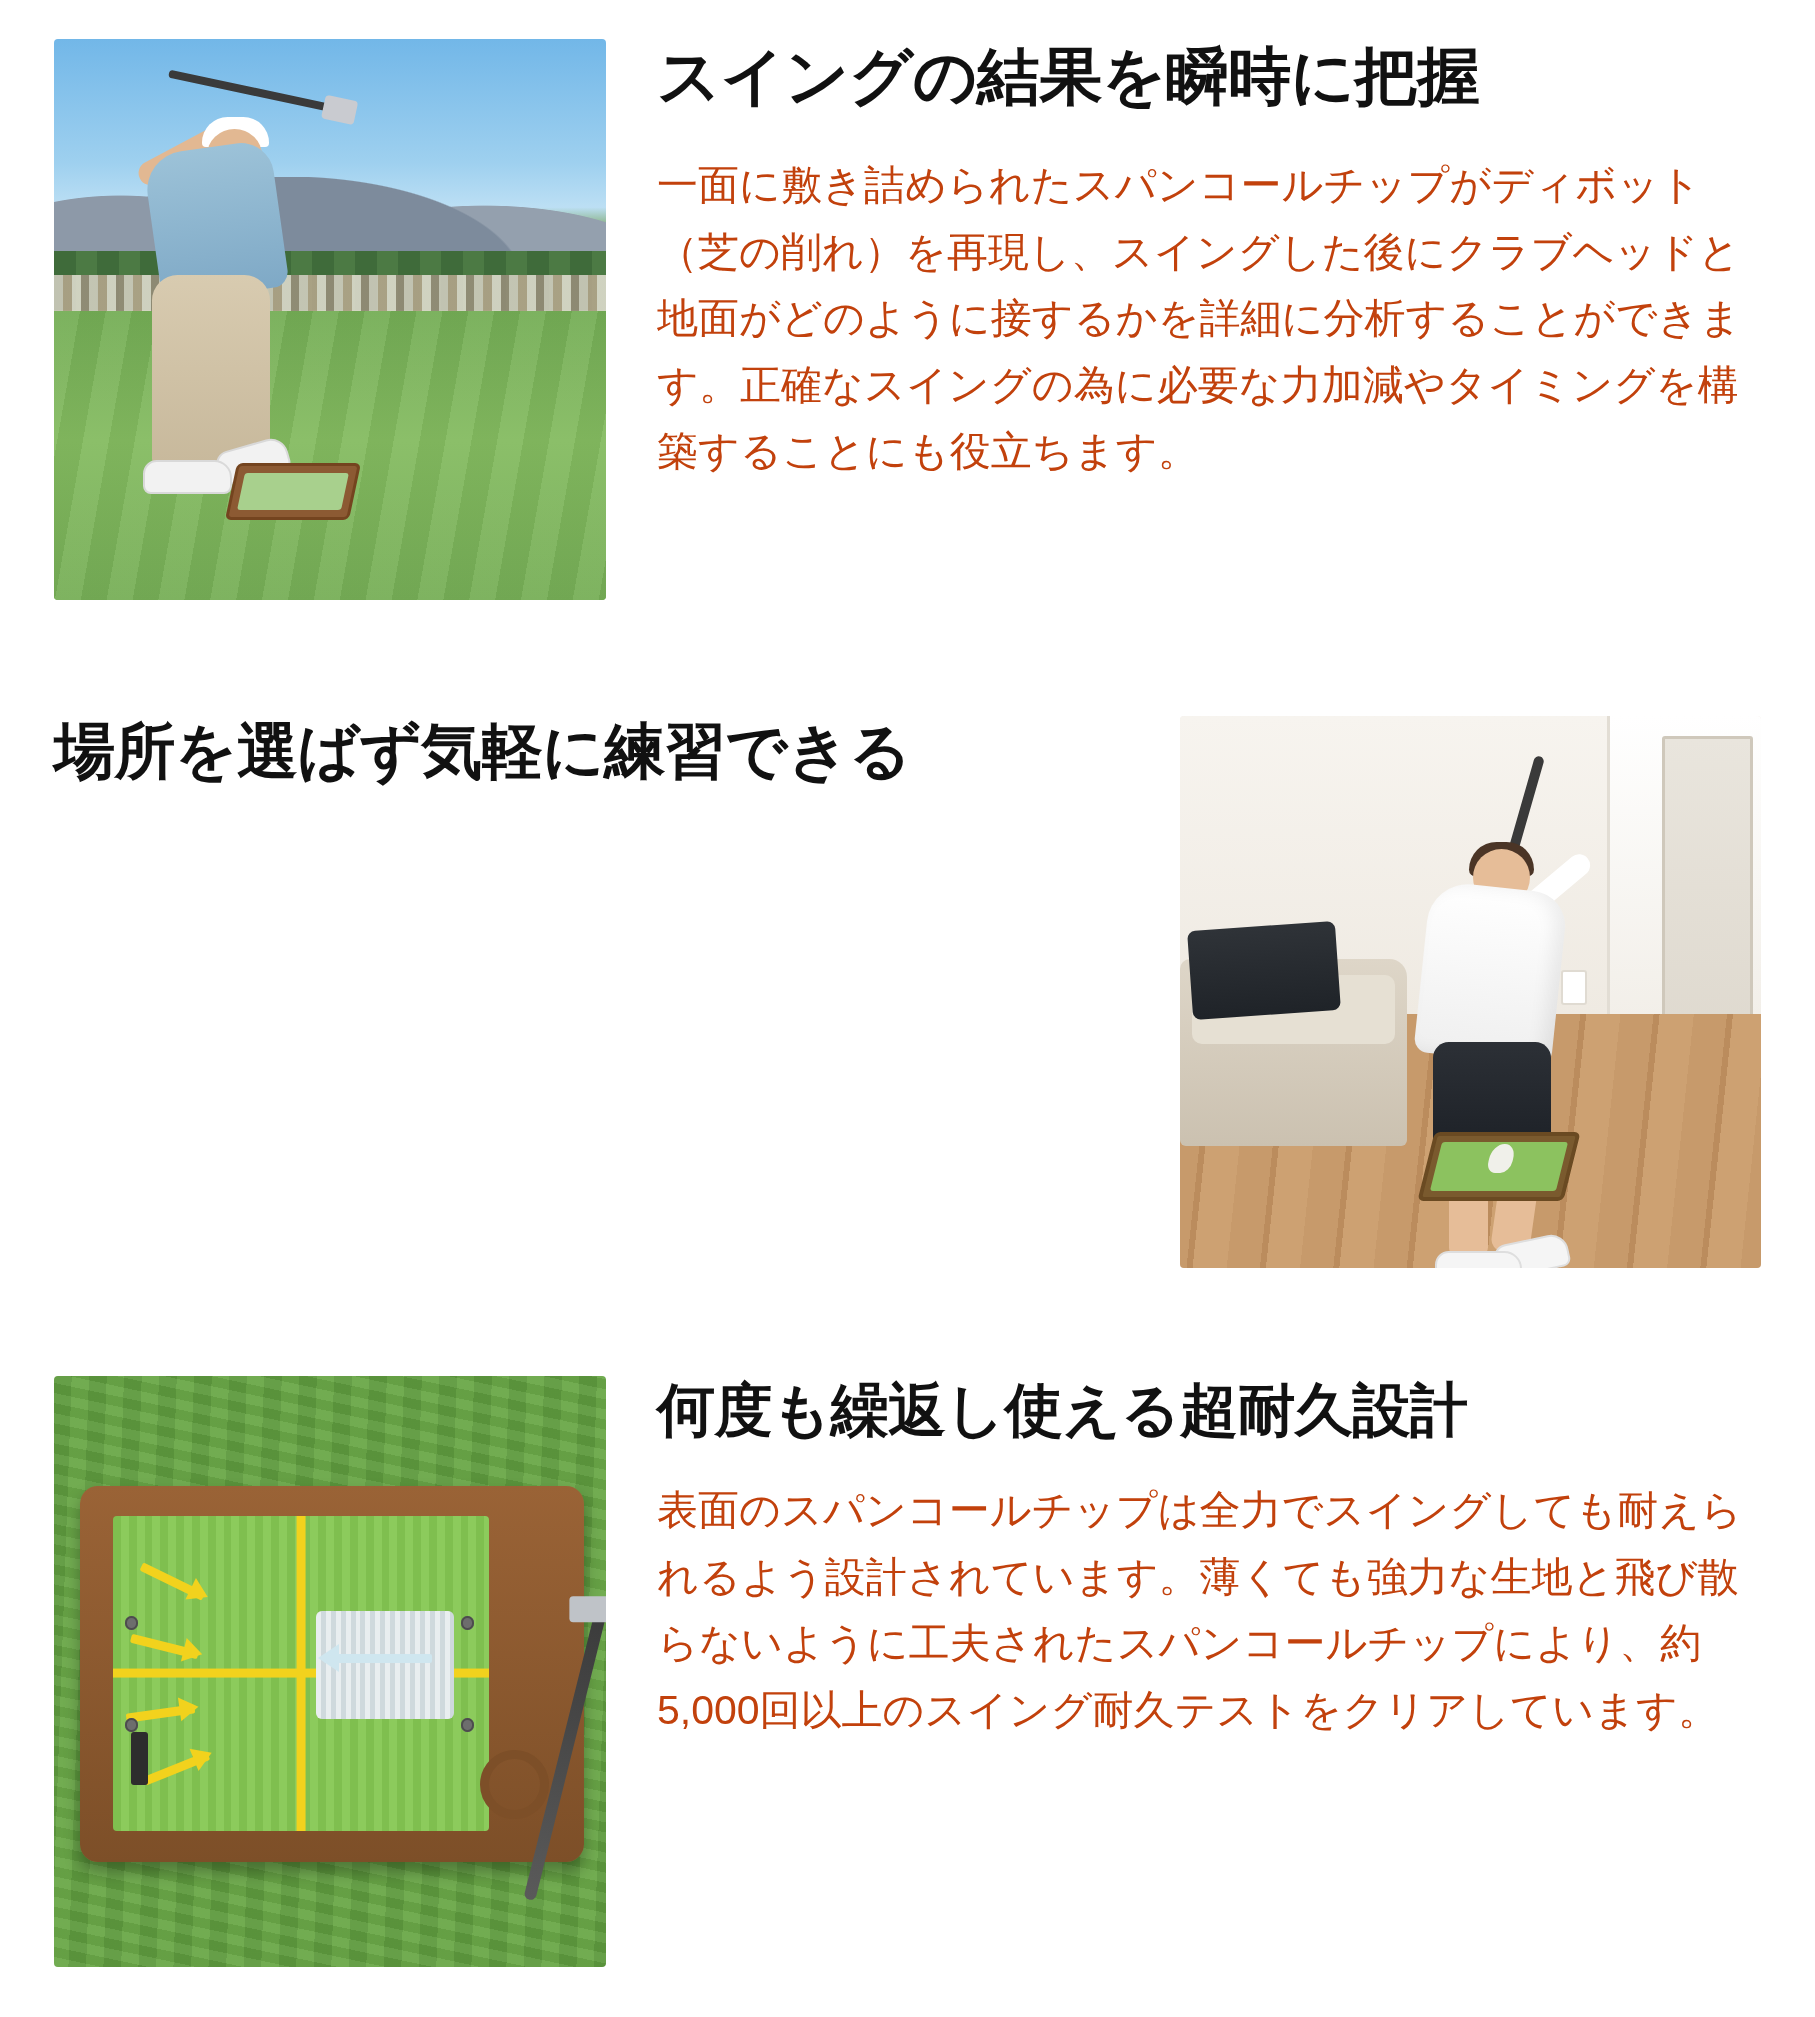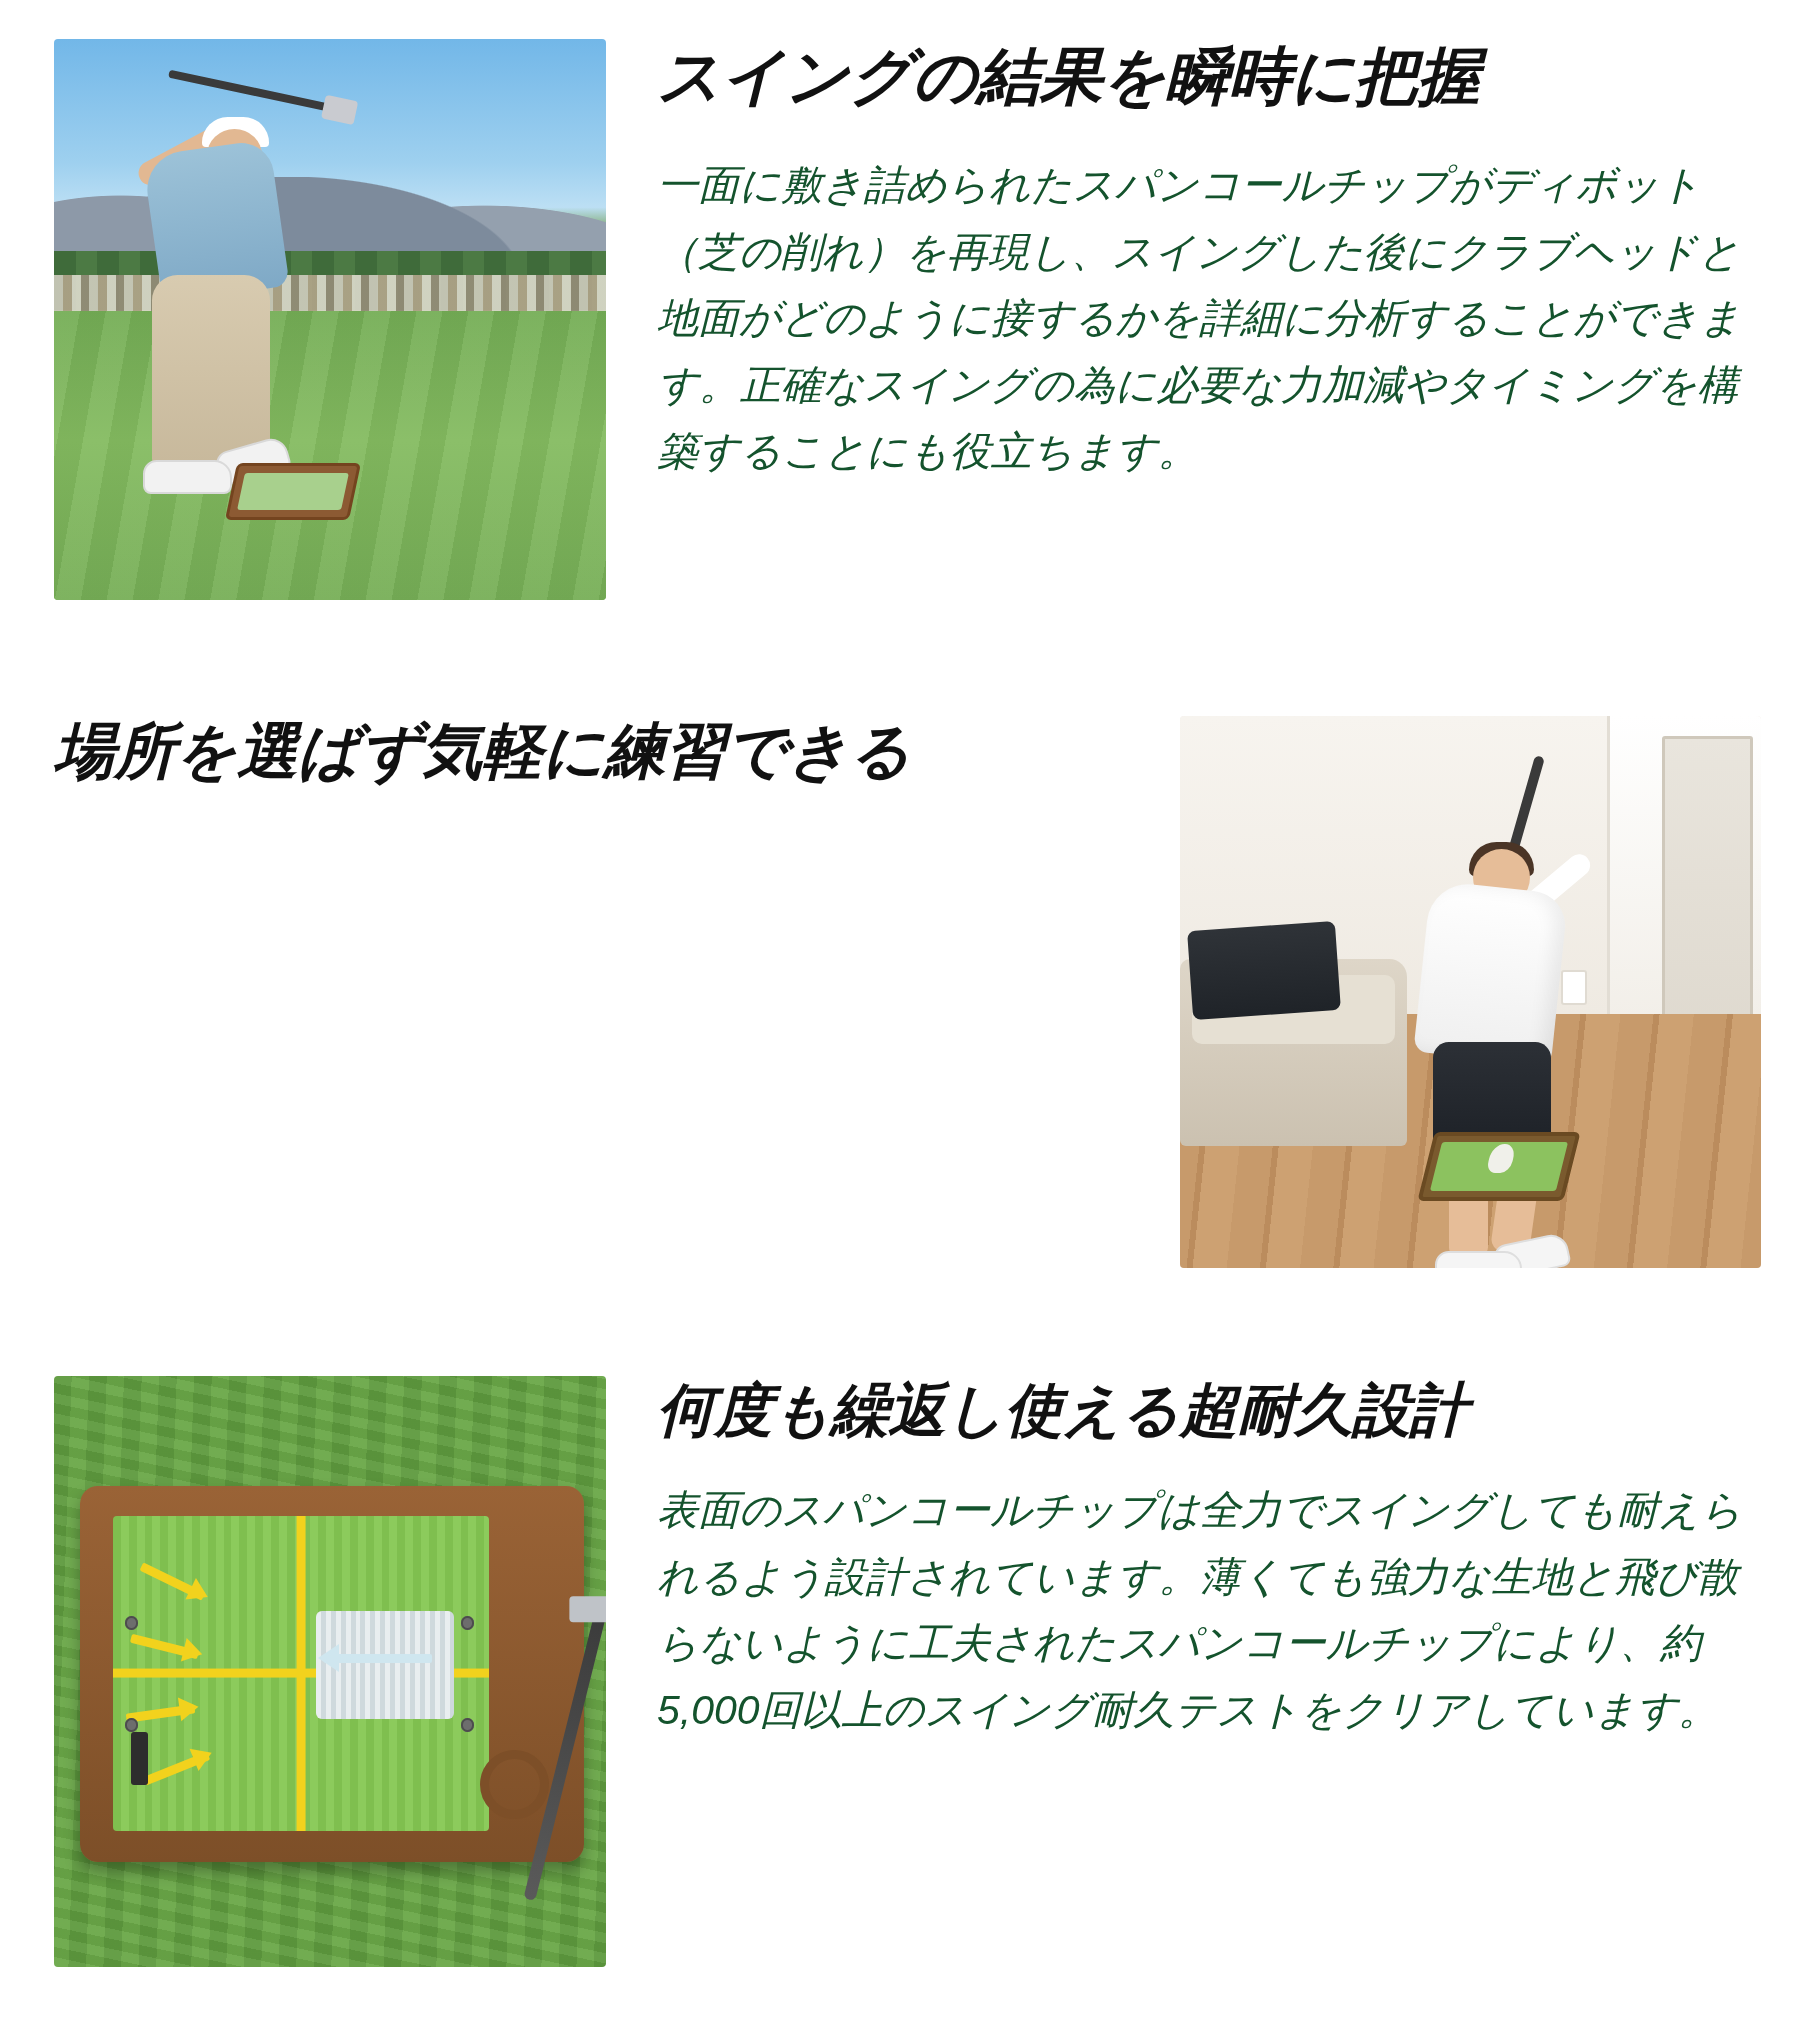--- a/index.html
+++ b/index.html
@@ -32,36 +32,35 @@
 
   .media {
     flex: 0 0 auto;
     border-radius: 3.9px;
     overflow: hidden;
     position: relative;
   }
   .copy {
     flex: 1 1 auto;
     min-width: 0;
-    font-style: italic;
   }
   h2.headline {
     margin: 0 0 33px 0;
     font-size: 58px;
     line-height: 1.18;
     font-weight: 700;
     letter-spacing: -0.5px;
     color: #111111;
   }
   p.body {
     margin: 0;
     font-size: 41px;
     line-height: 1.62;
     font-weight: 400;
-    color: #14532d;
+    color: #c2410c;
     letter-spacing: 0px;
   }
 
   
   #section-swing-result { margin-top: 39px; }
   #section-swing-result .media { width: 552px; height: 561px; }
   #section-swing-result h2.headline { font-size: 63px; margin-bottom: 39px; }
 
   
   #section-anywhere { margin-top: 116px; }

